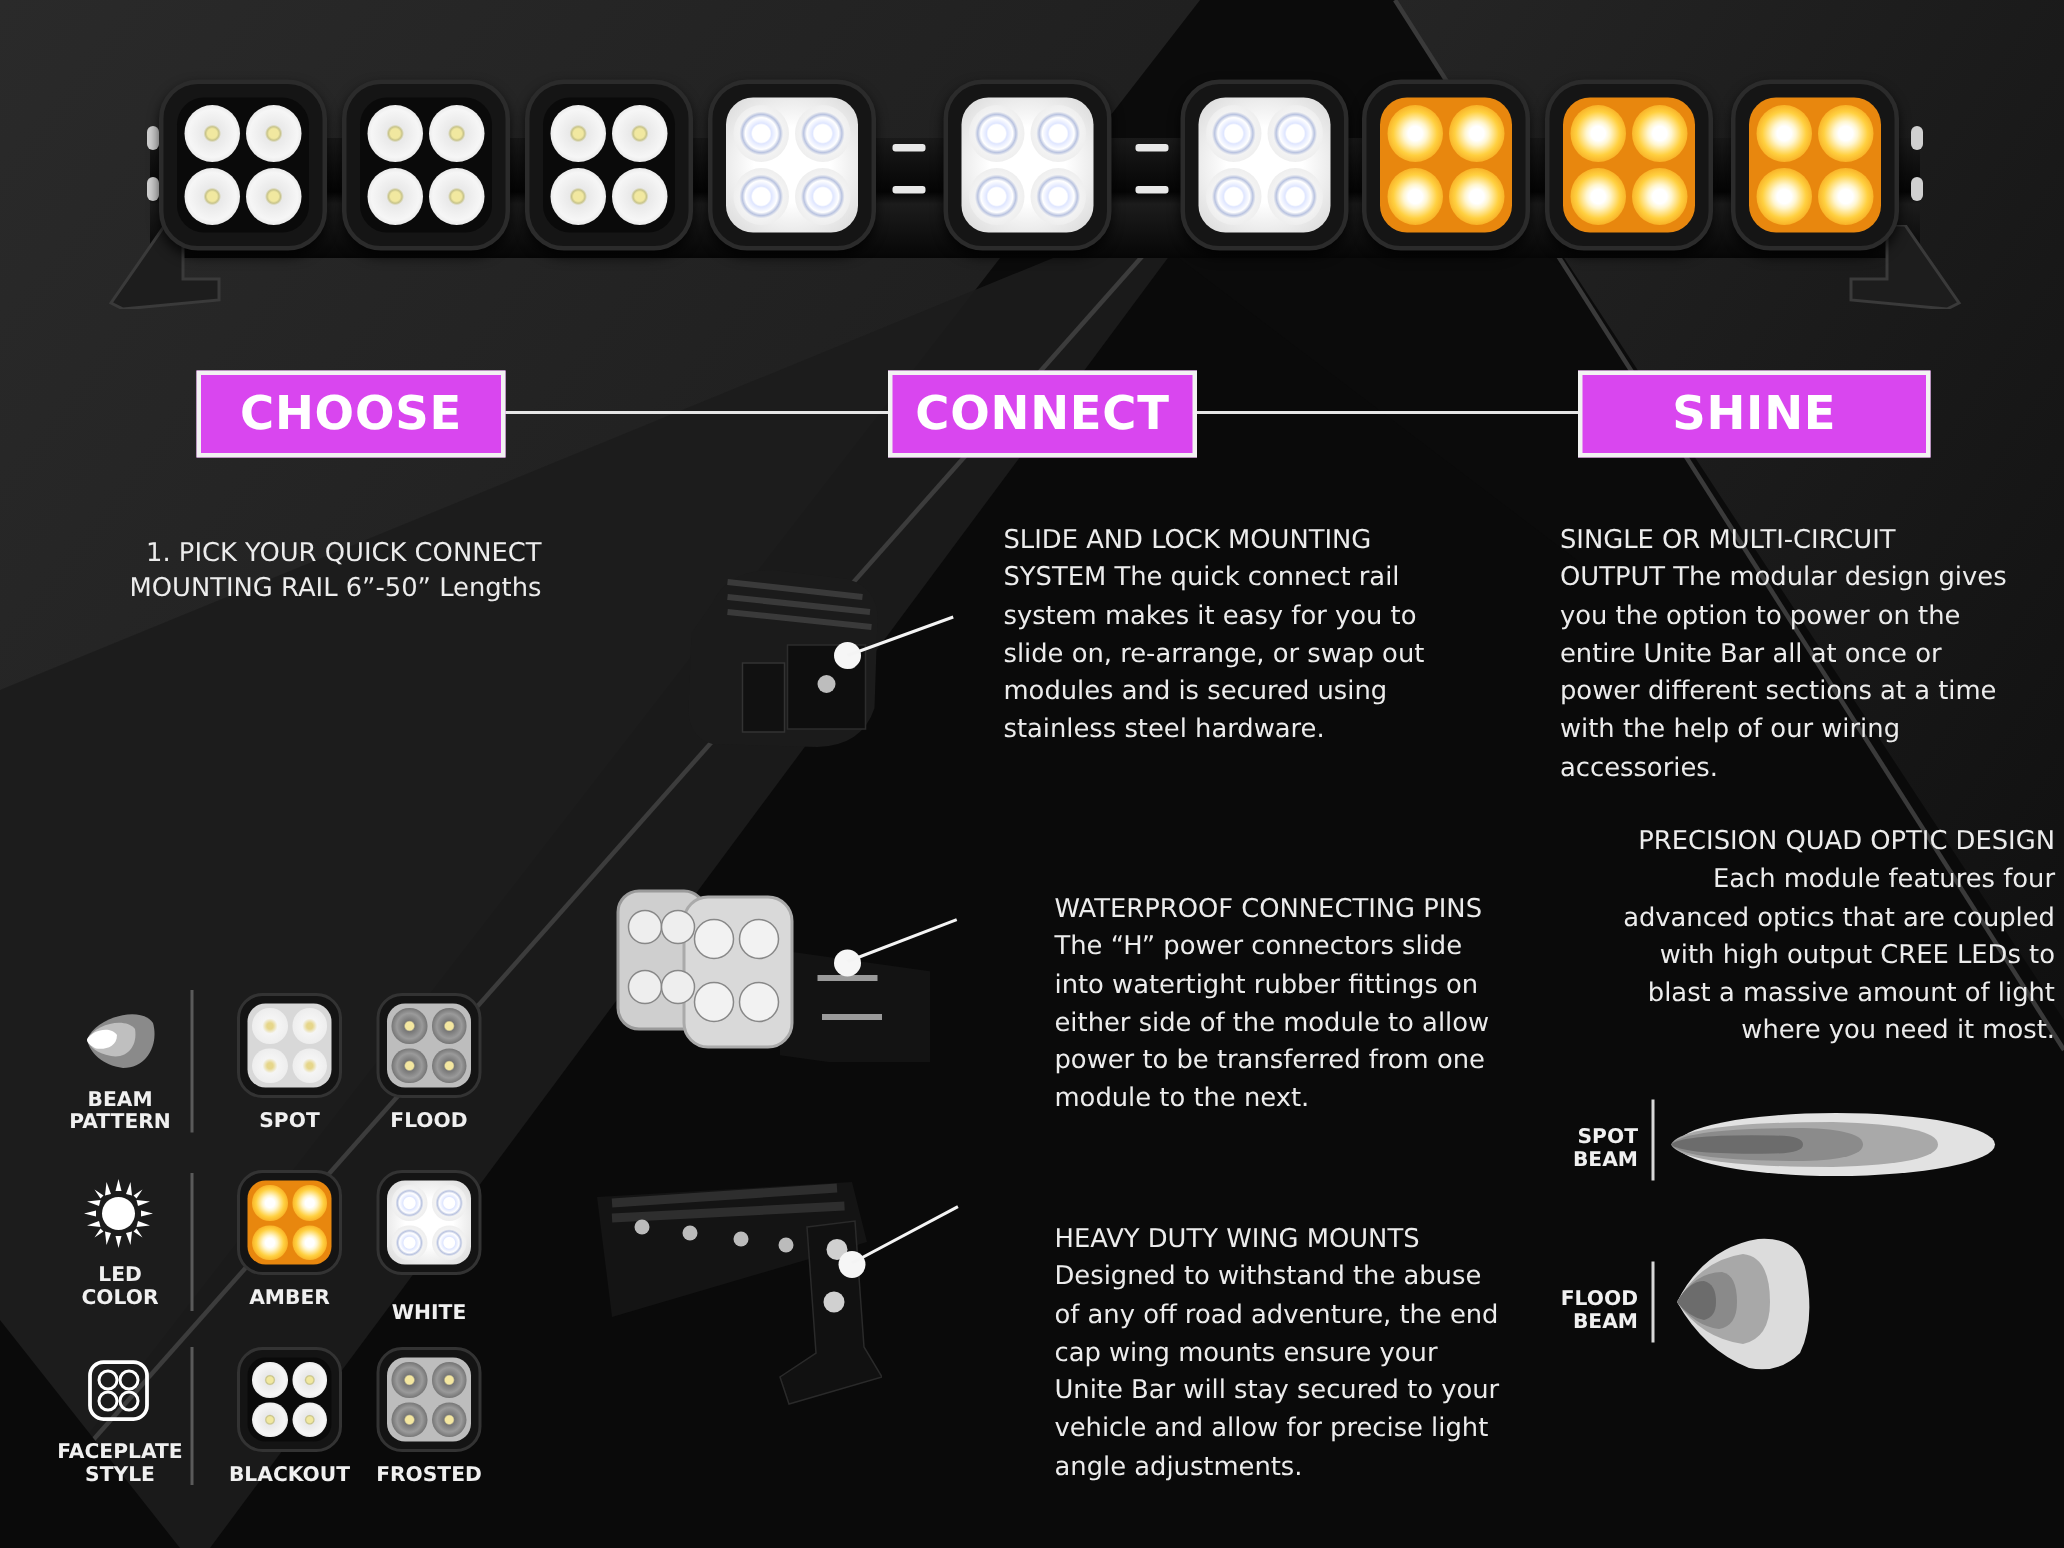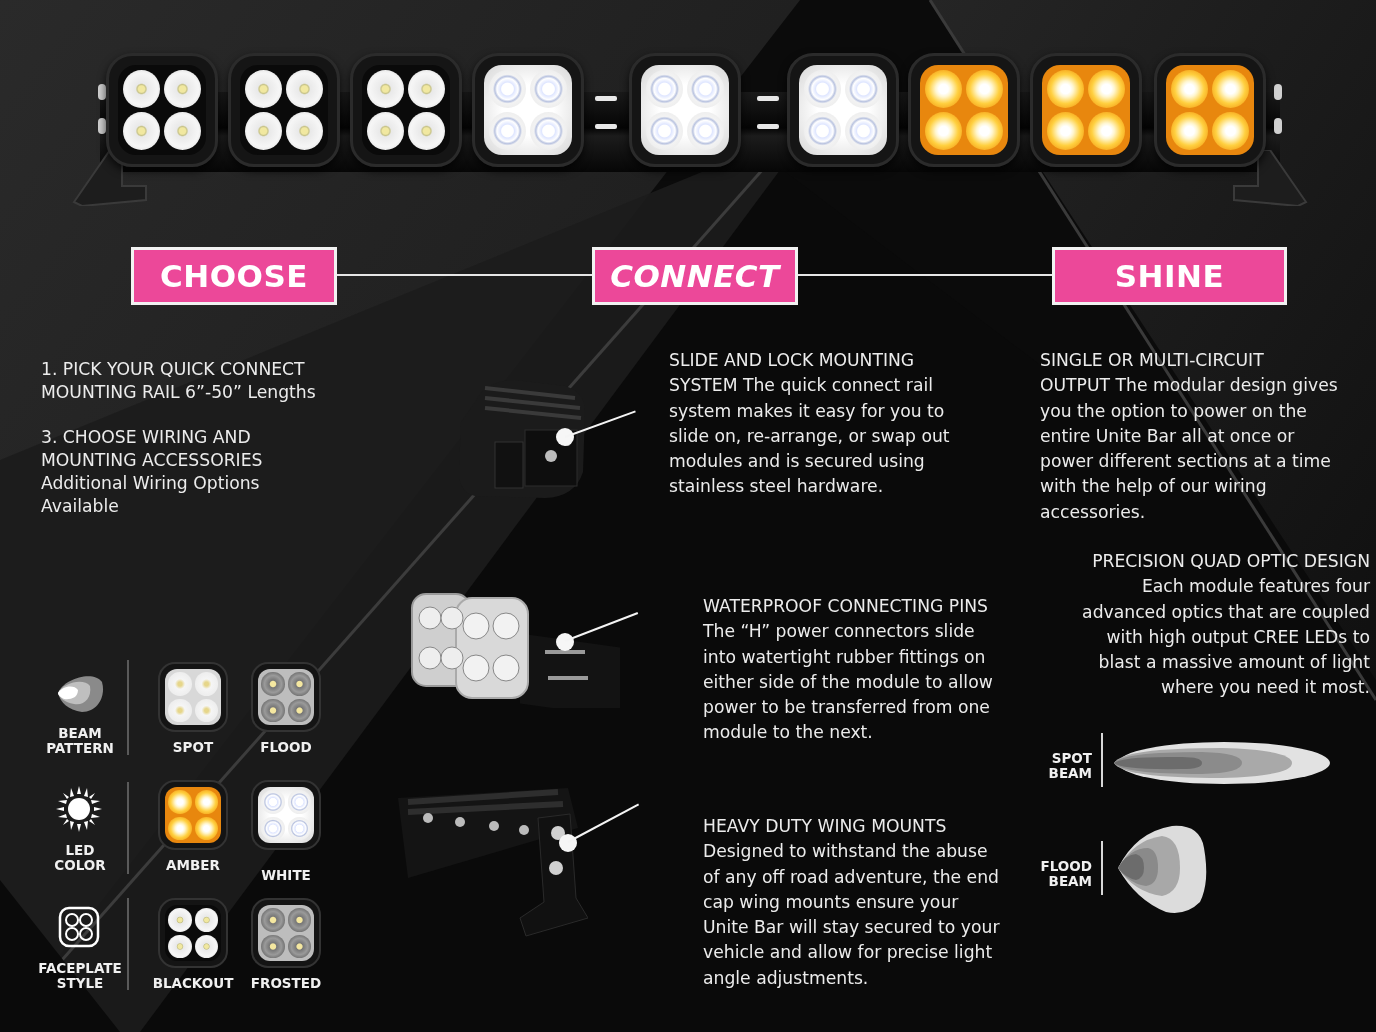--- a/index.html
+++ b/index.html
@@ -26,28 +26,28 @@
   .face.amber { background: #e8870e; }
   .led { border-radius: 50%; display: flex; align-items: center; justify-content: center; }
   .face.blackout .led { background: radial-gradient(circle, #f1e8a0 12%, #c8c48a 17%, #e9e9e9 22%, #f6f6f6 60%, #cfcfcf 100%); }
   .face.white .led { background: radial-gradient(circle, #fff 22%, #dfe6ff 26%, #ffffff 40%, #b9c3e0 48%, #f3f3f3 55%, #e6e6e6 100%); }
   .face.amber .led { background: radial-gradient(circle, #ffffff 18%, #fff6cf 30%, #ffd040 55%, #f5a31a 80%, #e8870e 100%); }
   .connector { position: absolute; width: 22px; height: 5px; background: #e8e8e8; border-radius: 2px; }
   .endcap-bolt { position: absolute; width: 8px; height: 16px; border-radius: 4px; background: #d0d0d0; }
 
   
   .steps-line { position: absolute; left: 336px; top: 274px; width: 718px; height: 2px; background: #e6e6e6; }
-  .step-box { position: absolute; top: 247px; height: 58px; border: 3px solid #f2f2f2; background: #ec4899;
+  .step-box { position: absolute; top: 247px; height: 58px; border: 3px solid #f2f2f2; background: #d946ef;
               display: flex; align-items: center; justify-content: center;
               font-family: "DejaVu Sans", sans-serif; font-weight: bold; font-size: 31px; letter-spacing: 0.5px; color: #fff; }
 
   
   .txt { position: absolute; font-family: "DejaVu Sans", sans-serif; font-size: 17.2px; line-height: 25.3px; color: #ececec; }
   .txt p { white-space: pre-line; }
-  .txt.left p { margin-bottom: 22px; line-height: 23px; }
+  .txt.left p { margin-bottom: 22px; line-height: 23px; text-align: right; }
 
   
   .opt-label { position: absolute; font-family: "DejaVu Sans", sans-serif; font-weight: bold; font-size: 13.5px; line-height: 15px;
                text-align: center; color: #f0f0f0; white-space: pre-line; }
   .opt-divider { position: absolute; width: 2px; background: #5a5a5a; }
   .thumb { position: absolute; width: 70px; height: 70px; border-radius: 17px; background: #141414; border: 2px solid #333; padding: 5px; }
   .thumb .face { width: 100%; height: 100%; border-radius: 12px; display: grid; grid-template-columns: 1fr 1fr; grid-template-rows: 1fr 1fr; gap: 3px; padding: 3px; }
   .face.spot { background: #d8d8d8; }
   .face.spot .led { background: radial-gradient(circle, #e6d68a 12%, #f5f5f5 30%, #e8e8e8 100%); }
   .face.flood, .face.frosted { background: #bdbdbd; }
@@ -173,30 +173,26 @@
         <i class="led"></i>
         <i class="led"></i>
         <i class="led"></i>
         <i class="led"></i>
       </div>
     </div>
 </div>
 
 <div class="steps-line"></div>
 <div class="step-box" style="left:131px; width:206px;">CHOOSE</div>
-<div class="step-box" style="left:592px; width:206px;font-style:italic;">CONNECT</div>
+<div class="step-box" style="left:592px; width:206px;">CONNECT</div>
 <div class="step-box" style="left:1052px; width:235px;">SHINE</div>
 
 <div class="txt left" style="left:41px; top:358px; width:320px;">
   <p>1. PICK YOUR QUICK CONNECT
 MOUNTING RAIL 6”-50” Lengths</p>
-  <p>3. CHOOSE WIRING AND
-MOUNTING ACCESSORIES
-Additional Wiring Options
-Available</p>
 </div>
 
 <svg style="position:absolute; left:54px; top:672px;" width="50" height="42" viewBox="0 0 50 42">
   <path d="M4 21 C10 6 40 -2 48 10 C52 24 44 40 28 40 C14 38 6 30 4 21Z" fill="#8a8a8a"></path>
   <path d="M4 21 C10 10 30 6 36 14 C38 26 30 34 20 32 C10 30 6 26 4 21Z" fill="#bfbfbf"></path>
   <path d="M4 21 C8 14 20 12 24 18 C24 26 16 28 10 27 C6 25 4 23 4 21Z" fill="#ffffff"></path>
 </svg>
 <div class="opt-label" style="left:30px; top:726px; width:100px;">BEAM
 PATTERN</div>
 <div class="opt-divider" style="left:127px; top:660px; height:95px;"></div>

